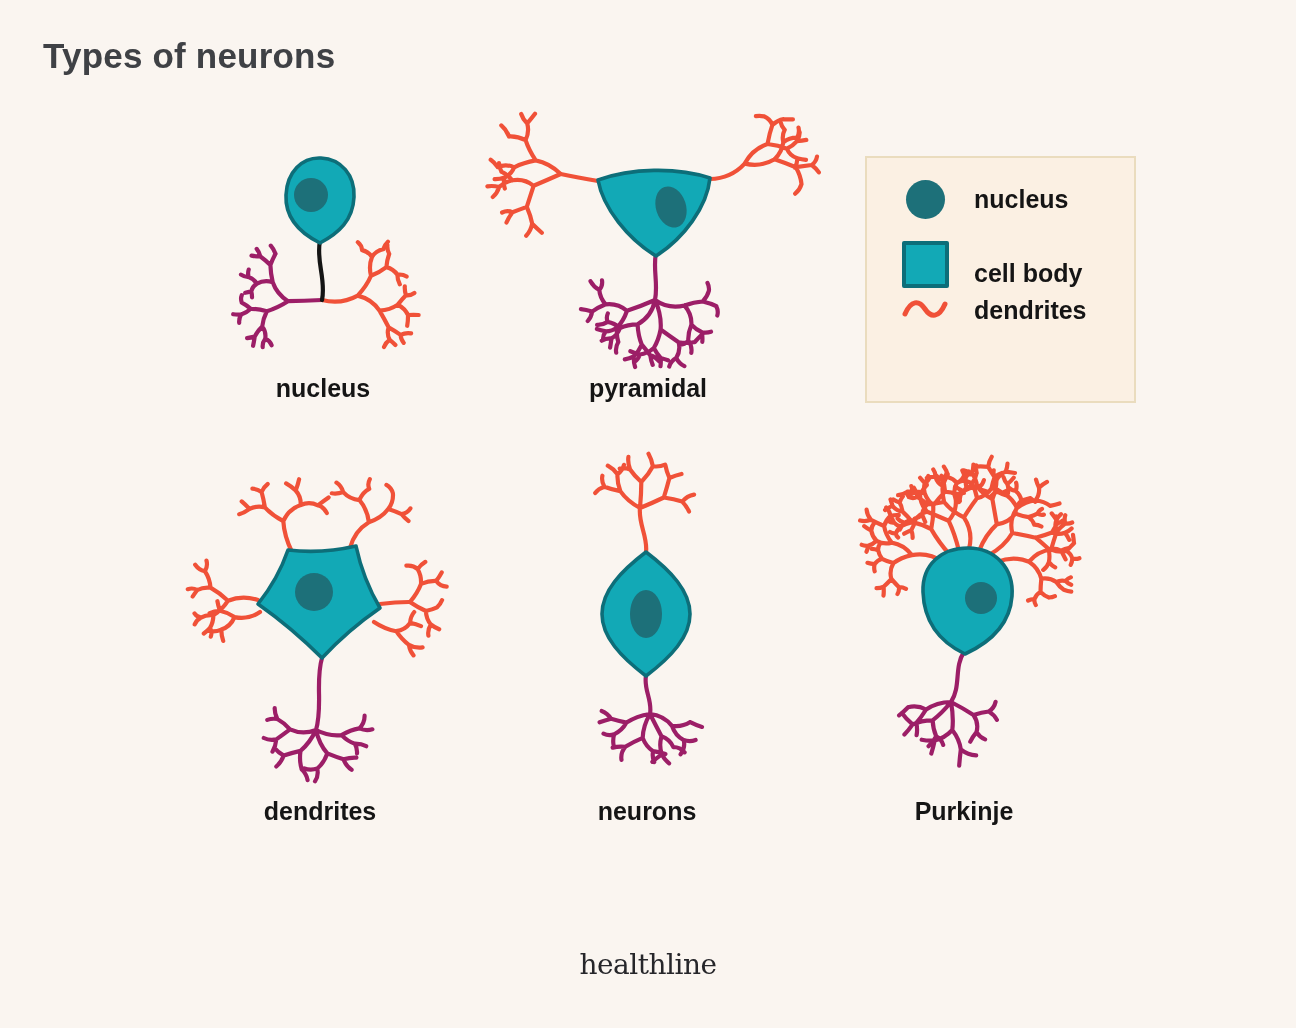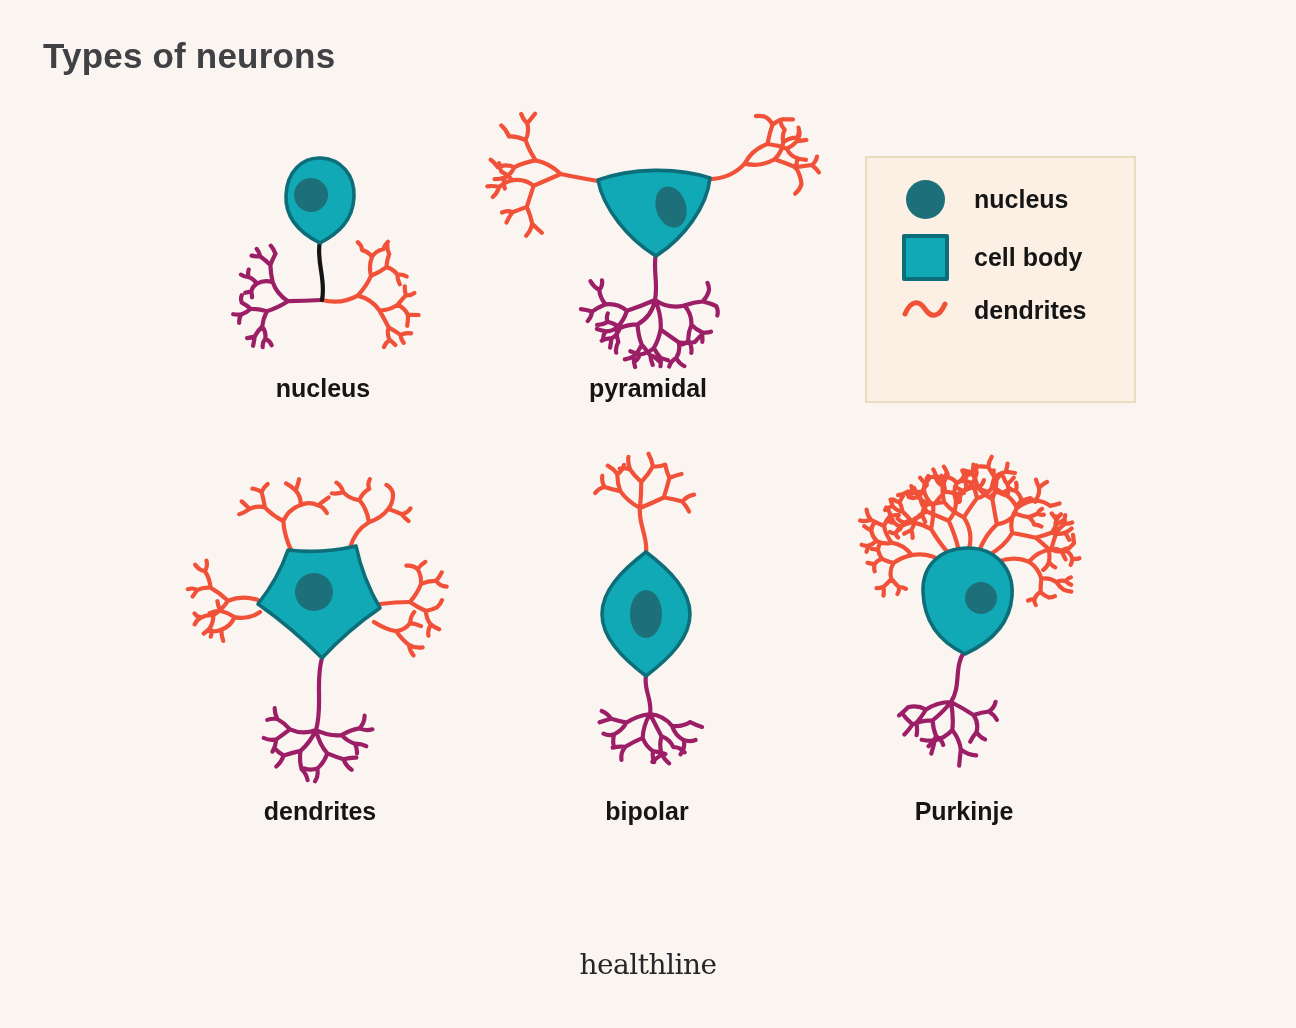--- a/index.html
+++ b/index.html
@@ -23,21 +23,21 @@
   .legend{
     position:absolute;left:845px;top:156px;width:271px;height:247px;
     box-sizing:border-box;
     background:var(--legend-background,#FBF0E3);
     border:2px solid var(--legend-border,#EADCBE);
     padding:14px 0 0 33px;
     margin-left:20px;
   }
   .legend-row{display:flex;align-items:center;}
   .row-nucleus{height:54px;}
-  .row-cellbody{height:62px;}
+  .row-cellbody{height:62px;align-items:flex-end;}
   .row-axon{height:46px;}
   .row-dendrites{height:44px;}
   .legend-icon{width:50px;flex:0 0 50px;display:flex;justify-content:center;align-items:center;}
   .legend-label{margin-left:24px;font-size:25px;font-weight:700;color:var(--label-text,#151515);}
   .icon-nucleus{width:39px;height:39px;border-radius:50%;background:var(--nucleus,#1D7079);}
   .icon-cellbody{width:39px;height:39px;background:var(--cell-body,#12A9B6);border:4px solid var(--cell-body-outline,#0D6E79);border-radius:2px;}
   .brand{
     position:absolute;left:648px;top:948px;transform:translateX(-50%);
     font-family:"DejaVu Serif",serif;font-weight:400;font-size:28px;
     letter-spacing:-.5px;color:#26262A;
@@ -87,21 +87,21 @@
       <path d="M100.0,110.0 Q85.7,99.8 68.7,103.1 M68.7,103.1 Q61.1,92.6 48.7,90.6 M48.7,90.6 Q42.5,82.7 41.1,74.0 M41.1,74.0 Q43.1,67.6 47.7,63.7 M47.7,63.7 Q52.1,62.8 55.8,63.1 M47.7,63.7 Q46.5,58.7 43.2,55.5 M41.1,74.0 Q33.8,70.7 28.0,67.8 M28.0,67.8 Q22.4,69.9 17.1,68.5 M28.0,67.8 Q24.0,63.3 23.6,57.7 M48.7,90.6 Q40.6,92.8 33.5,88.8 M33.5,88.8 Q29.9,92.4 25.6,93.6 M25.6,93.6 Q24.5,97.0 23.5,99.8 M25.6,93.6 Q21.9,94.2 18.7,92.8 M33.5,88.8 Q29.1,84.3 28.3,78.6 M28.3,78.6 Q28.5,74.1 31.2,71.0 M28.3,78.6 Q24.1,76.6 21.2,74.2 M68.7,103.1 Q58.0,105.5 50.4,111.1 M50.4,111.1 Q44.0,109.3 39.0,106.8 M39.0,106.8 Q35.9,102.7 35.1,98.2 M35.1,98.2 Q31.8,97.0 28.8,96.9 M35.1,98.2 Q35.0,94.3 37.1,91.4 M39.0,106.8 Q34.2,108.3 31.6,112.2 M31.6,112.2 Q30.7,116.0 31.7,119.3 M31.6,112.2 Q27.6,112.0 24.5,110.8 M50.4,111.1 Q45.9,118.7 48.4,127.0 M48.4,127.0 Q52.4,131.6 56.0,135.2 M56.0,135.2 Q56.3,139.0 54.5,142.0 M56.0,135.2 Q60.0,135.2 63.0,136.8 M48.4,127.0 Q44.3,131.4 40.6,134.8 M40.6,134.8 Q36.9,136.3 33.5,136.2 M40.6,134.8 Q41.0,139.6 40.5,143.6 M107.0,103.0 Q95.4,89.8 88.2,77.1 M88.2,77.1 Q90.7,64.4 90.2,53.6 M90.2,53.6 Q84.2,47.9 81.7,41.2 M81.7,41.2 Q76.4,39.1 71.4,40.5 M71.4,40.5 Q67.8,42.3 64.7,43.4 M71.4,40.5 Q68.9,37.5 68.3,34.0 M81.7,41.2 Q80.3,35.8 81.8,31.1 M81.8,31.1 Q85.5,28.8 87.1,25.2 M81.8,31.1 Q79.1,28.3 77.1,25.8 M90.2,53.6 Q96.1,45.7 101.8,39.9 M101.8,39.9 Q102.3,33.4 99.4,28.3 M99.4,28.3 Q95.2,25.9 92.6,22.7 M99.4,28.3 Q103.3,25.2 103.7,20.5 M101.8,39.9 Q107.9,39.4 112.6,42.5 M112.6,42.5 Q115.0,46.4 116.1,50.1 M112.6,42.5 Q117.1,41.2 121.0,40.9 M88.2,77.1 Q78.4,71.9 69.3,70.1 M69.3,70.1 Q62.6,71.7 57.6,74.5 M57.6,74.5 Q53.5,73.3 51.0,70.6 M51.0,70.6 Q49.8,68.4 49.0,66.4 M51.0,70.6 Q48.0,71.1 45.7,69.1 M57.6,74.5 Q54.5,77.8 52.8,81.2 M52.8,81.2 Q53.0,83.9 55.1,85.5 M52.8,81.2 Q49.6,81.7 47.0,80.0 M69.3,70.1 Q64.2,63.8 59.3,59.4 M59.3,59.4 Q53.2,58.8 49.6,53.9 M49.6,53.9 Q45.2,55.6 42.1,58.0 M49.6,53.9 Q48.4,50.3 47.5,47.4 M59.3,59.4 Q59.0,54.3 56.6,50.6 M56.6,50.6 Q57.7,47.0 59.8,44.5 M56.6,50.6 Q52.9,49.4 50.3,47.4 M116.0,99.0 Q111.8,81.9 105.6,68.7 M105.6,68.7 Q114.0,59.5 112.7,47.3 M112.7,47.3 Q109.6,38.8 113.8,30.8 M113.8,30.8 Q119.7,28.3 121.6,22.0 M121.6,22.0 Q126.0,22.6 129.7,22.3 M113.8,30.8 Q110.2,26.5 105.2,25.3 M105.2,25.3 Q101.5,26.1 98.5,23.8 M105.2,25.3 Q103.8,21.8 103.3,18.7 M112.7,47.3 Q119.5,41.9 123.4,35.7 M123.4,35.7 Q122.2,30.0 122.8,25.2 M122.8,25.2 Q120.5,21.7 119.3,18.5 M122.8,25.2 Q125.5,22.8 125.6,19.3 M123.4,35.7 Q129.4,33.0 135.4,35.4 M135.4,35.4 Q139.8,33.0 140.9,28.1 M135.4,35.4 Q138.9,39.0 143.6,39.4 M105.6,68.7 Q93.9,63.7 84.3,59.7 M84.3,59.7 Q77.4,52.6 77.0,43.2 M77.0,43.2 Q79.6,37.0 83.8,32.9 M83.8,32.9 Q82.6,28.0 85.3,23.9 M77.0,43.2 Q71.3,38.9 64.5,39.7 M64.5,39.7 Q59.9,42.7 55.1,43.2 M84.3,59.7 Q76.3,61.4 72.1,68.1 M72.1,68.1 Q71.0,73.9 68.3,78.2 M68.3,78.2 Q69.9,82.2 69.6,85.9 M68.3,78.2 Q64.4,80.0 61.2,81.7 M72.1,68.1 Q66.1,67.4 61.5,70.7 M61.5,70.7 Q57.2,69.8 54.6,66.5 M61.5,70.7 Q58.4,74.1 56.8,77.6 M126.0,97.0 Q130.5,80.0 120.9,65.4 M120.9,65.4 Q127.6,54.5 134.0,46.2 M134.0,46.2 Q132.7,37.9 128.8,31.8 M128.8,31.8 Q124.8,28.7 120.1,28.6 M120.1,28.6 Q116.7,29.0 114.4,31.0 M128.8,31.8 Q132.7,26.6 133.7,20.9 M133.7,20.9 Q132.7,16.9 133.1,13.4 M134.0,46.2 Q143.4,44.0 148.5,36.3 M148.5,36.3 Q149.6,30.4 151.4,25.7 M151.4,25.7 Q150.1,21.8 150.7,18.3 M151.4,25.7 Q154.6,22.1 158.8,21.0 M148.5,36.3 Q154.9,36.9 159.2,40.9 M159.2,40.9 Q163.5,38.7 167.2,37.2 M120.9,65.4 Q108.5,59.3 101.1,50.0 M101.1,50.0 Q99.0,41.3 99.7,33.9 M99.7,33.9 Q94.1,30.9 92.5,24.9 M92.5,24.9 Q87.7,24.4 83.8,26.0 M92.5,24.9 Q92.7,20.6 90.3,17.4 M99.7,33.9 Q102.0,27.3 104.7,22.2 M104.7,22.2 Q103.1,17.8 100.9,14.6 M101.1,50.0 Q92.0,51.6 84.4,52.3 M84.4,52.3 Q79.2,47.8 74.3,45.0 M74.3,45.0 Q73.7,39.6 70.9,35.7 M74.3,45.0 Q70.2,47.1 65.9,45.2 M84.4,52.3 Q79.6,56.6 79.2,62.8 M79.2,62.8 Q80.8,66.7 82.2,69.9 M79.2,62.8 Q75.7,65.8 71.7,66.6 M136.0,99.0 Q142.5,82.6 153.8,72.4 M153.8,72.4 Q151.4,58.5 149.4,47.2 M149.4,47.2 Q153.4,37.3 153.5,28.1 M153.5,28.1 Q157.0,22.2 162.7,19.7 M162.7,19.7 Q164.3,15.4 164.5,11.6 M162.7,19.7 Q167.8,20.4 172.0,21.0 M153.5,28.1 Q148.8,21.0 145.2,14.9 M145.2,14.9 Q145.9,9.1 148.7,4.8 M145.2,14.9 Q138.7,14.1 133.3,14.6 M149.4,47.2 Q139.8,41.9 134.1,34.4 M134.1,34.4 Q126.1,35.7 120.2,39.2 M120.2,39.2 Q116.2,43.2 116.9,49.0 M120.2,39.2 Q115.6,36.9 112.2,34.3 M134.1,34.4 Q133.2,26.6 128.8,21.2 M128.8,21.2 Q130.5,16.7 130.4,12.6 M128.8,21.2 Q124.4,19.3 120.6,18.4 M153.8,72.4 Q165.6,71.0 172.5,61.6 M172.5,61.6 Q172.5,53.8 178.5,48.6 M178.5,48.6 Q183.4,47.1 187.4,46.1 M187.4,46.1 Q190.1,48.2 192.3,49.8 M178.5,48.6 Q177.1,42.5 172.7,38.9 M172.7,38.9 Q174.3,34.7 173.1,30.7 M172.7,38.9 Q168.6,38.4 166.0,35.8 M172.5,61.6 Q179.5,64.2 185.6,65.1 M185.6,65.1 Q190.6,63.7 194.4,61.7 M194.4,61.7 Q195.9,58.3 199.0,56.9 M194.4,61.7 Q197.6,63.3 200.9,62.6 M185.6,65.1 Q189.8,68.1 191.2,72.6 M191.2,72.6 Q195.3,72.6 198.4,74.6 M146.0,103.0 Q161.4,94.4 169.3,81.0 M169.3,81.0 Q165.9,67.5 174.0,56.1 M174.0,56.1 Q170.4,48.2 164.2,43.7 M164.2,43.7 Q158.5,42.1 154.2,39.7 M154.2,39.7 Q151.1,36.2 151.0,31.8 M154.2,39.7 Q150.1,41.7 147.5,44.6 M164.2,43.7 Q166.5,37.8 164.4,32.2 M164.4,32.2 Q161.5,29.0 160.6,25.2 M164.4,32.2 Q168.1,28.9 170.7,25.7 M174.0,56.1 Q182.6,49.5 192.3,48.5 M192.3,48.5 Q201.0,49.1 207.2,53.9 M207.2,53.9 Q212.4,52.8 216.5,51.4 M192.3,48.5 Q196.9,42.8 196.0,35.7 M196.0,35.7 Q193.9,31.4 193.0,27.6 M196.0,35.7 Q200.0,32.0 204.0,29.9 M169.3,81.0 Q182.2,83.5 192.7,85.7 M192.7,85.7 Q201.8,83.3 209.0,80.5 M209.0,80.5 Q215.5,83.3 221.9,80.8 M221.9,80.8 Q224.9,84.3 226.3,87.9 M221.9,80.8 Q226.0,79.2 228.6,76.6 M209.0,80.5 Q211.6,75.5 214.3,71.6 M214.3,71.6 Q213.4,67.7 213.1,64.3 M214.3,71.6 Q217.9,70.2 220.4,68.1 M192.7,85.7 Q199.9,91.8 205.7,97.0 M205.7,97.0 Q212.5,95.9 218.0,98.6 M218.0,98.6 Q222.1,96.8 225.7,96.0 M218.0,98.6 Q220.6,103.4 222.6,107.4 M205.7,97.0 Q207.1,104.0 205.9,110.1 M205.9,110.1 Q208.6,113.7 212.2,115.4 M205.9,110.1 Q204.2,115.2 200.2,117.9 M154.0,110.0 Q170.3,103.3 186.0,109.7 M186.0,109.7 Q195.6,116.1 198.3,126.7 M198.3,126.7 Q206.7,125.4 213.3,130.0 M213.3,130.0 Q217.9,127.7 222.6,129.0 M222.6,129.0 Q225.1,131.7 228.2,132.8 M222.6,129.0 Q224.8,126.2 227.9,125.3 M213.3,130.0 Q216.5,134.9 220.8,137.7 M220.8,137.7 Q224.7,139.3 228.3,139.6 M198.3,126.7 Q197.6,134.0 197.5,140.0 M197.5,140.0 Q192.9,142.4 191.5,147.2 M191.5,147.2 Q191.0,150.5 192.8,153.1 M191.5,147.2 Q187.9,147.1 185.1,148.5 M197.5,140.0 Q201.4,143.9 205.9,145.5 M205.9,145.5 Q209.3,145.5 211.9,144.2 M186.0,109.7 Q194.9,99.0 208.1,97.5 M208.1,97.5 Q211.0,87.6 213.7,79.6 M213.7,79.6 Q211.2,73.7 213.4,67.9 M213.4,67.9 Q215.4,64.4 218.0,62.2 M213.4,67.9 Q211.0,64.2 208.7,61.4 M213.7,79.6 Q217.9,74.7 222.2,71.5 M222.2,71.5 Q221.1,67.1 222.3,63.2 M222.2,71.5 Q226.1,71.9 229.2,70.5 M208.1,97.5 Q216.0,100.8 223.5,99.0 M223.5,99.0 Q227.5,94.6 231.0,91.2 M231.0,91.2 Q230.6,86.6 230.0,82.9 M223.5,99.0 Q228.1,101.6 229.3,106.6 M229.3,106.6 Q233.1,107.5 236.4,106.2 M229.3,106.6 Q229.1,110.2 227.7,112.9" fill="none" stroke="#F05138" stroke-width="4.2" stroke-linecap="round" stroke-linejoin="round"></path>
       <path d="M121,200 C110.90306495927037,214.9901968894103 118.22693504072963,234.5098031105897 108,250 M108.0,250.0 Q93.7,250.3 83.1,257.5 M83.1,257.5 Q78.3,265.2 73.3,270.8 M73.3,270.8 Q74.7,277.4 73.6,283.2 M83.1,257.5 Q74.3,252.8 65.1,255.2 M65.1,255.2 Q60.5,260.0 56.1,263.4 M108.0,250.0 Q99.0,261.1 89.6,268.3 M89.6,268.3 Q78.4,268.2 69.6,272.4 M69.6,272.4 Q65.6,278.3 61.4,282.5 M69.6,272.4 Q62.9,266.9 58.8,260.9 M89.6,268.3 Q90.1,277.3 93.2,284.3 M93.2,284.3 Q90.1,290.4 85.6,294.2 M93.2,284.3 Q98.6,287.2 100.2,292.9 M108.0,250.0 Q110.8,265.2 109.3,278.0 M109.3,278.0 Q101.6,286.2 91.7,288.5 M91.7,288.5 Q84.6,289.0 78.7,287.7 M91.7,288.5 Q90.1,295.8 88.3,301.6 M109.3,278.0 Q116.4,287.2 117.8,297.4 M117.8,297.4 Q116.7,306.3 116.2,313.7 M117.8,297.4 Q124.9,303.1 133.2,303.4 M108.0,250.0 Q120.7,256.6 130.5,263.0 M130.5,263.0 Q136.0,270.8 133.5,280.1 M133.5,280.1 Q136.8,285.3 142.1,287.4 M133.5,280.1 Q129.5,284.9 127.3,289.7 M130.5,263.0 Q138.7,260.3 145.8,259.5 M145.8,259.5 Q151.3,262.8 153.9,267.9 M145.8,259.5 Q151.3,256.0 152.6,249.8" fill="none" stroke="#9C1E67" stroke-width="4.2" stroke-linecap="round" stroke-linejoin="round"></path>
       <path d="M125,96 C152,96 171,116 169,144 C167,172 148,190 122,202 C97,190 81,170 80,140 C79,112 99,96 125,96 Z" fill="#12A9B6" stroke="#0D6E79" stroke-width="3.6" stroke-linejoin="round"></path>
       <circle cx="138" cy="146" r="16" fill="#1D7079"></circle>
     </svg>
 </figure>
 
 <div class="neuron-label" style="left:323px;top:374px;">nucleus</div>
 <div class="neuron-label" style="left:648px;top:374px;">pyramidal</div>
 <div class="neuron-label" style="left:320px;top:797px;">dendrites</div>
-<div class="neuron-label" style="left:647px;top:797px;">bipolar</div>
+<div class="neuron-label" style="left:647px;top:797px;">neurons</div>
 <div class="neuron-label" style="left:964px;top:797px;">Purkinje</div>
 
 <div class="legend">
   <div class="legend-row row-nucleus">
     <span class="legend-icon">
         <span class="icon-nucleus"></span>
       </span>
     <span class="legend-label">nucleus</span>
   </div>
   <div class="legend-row row-cellbody">

